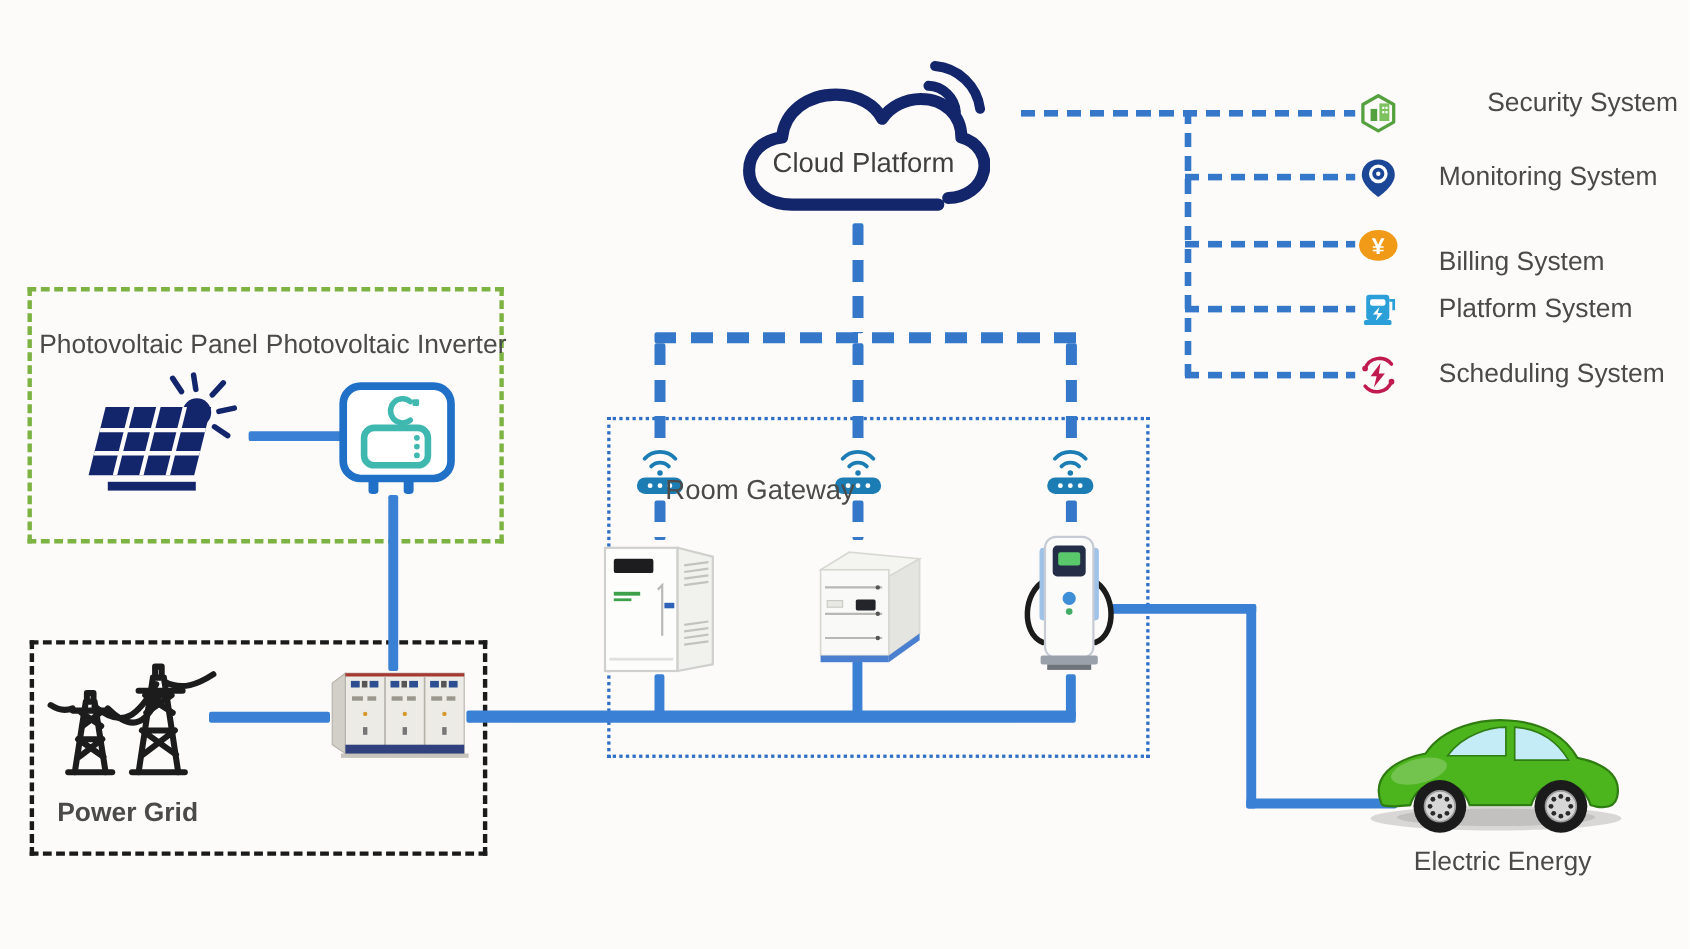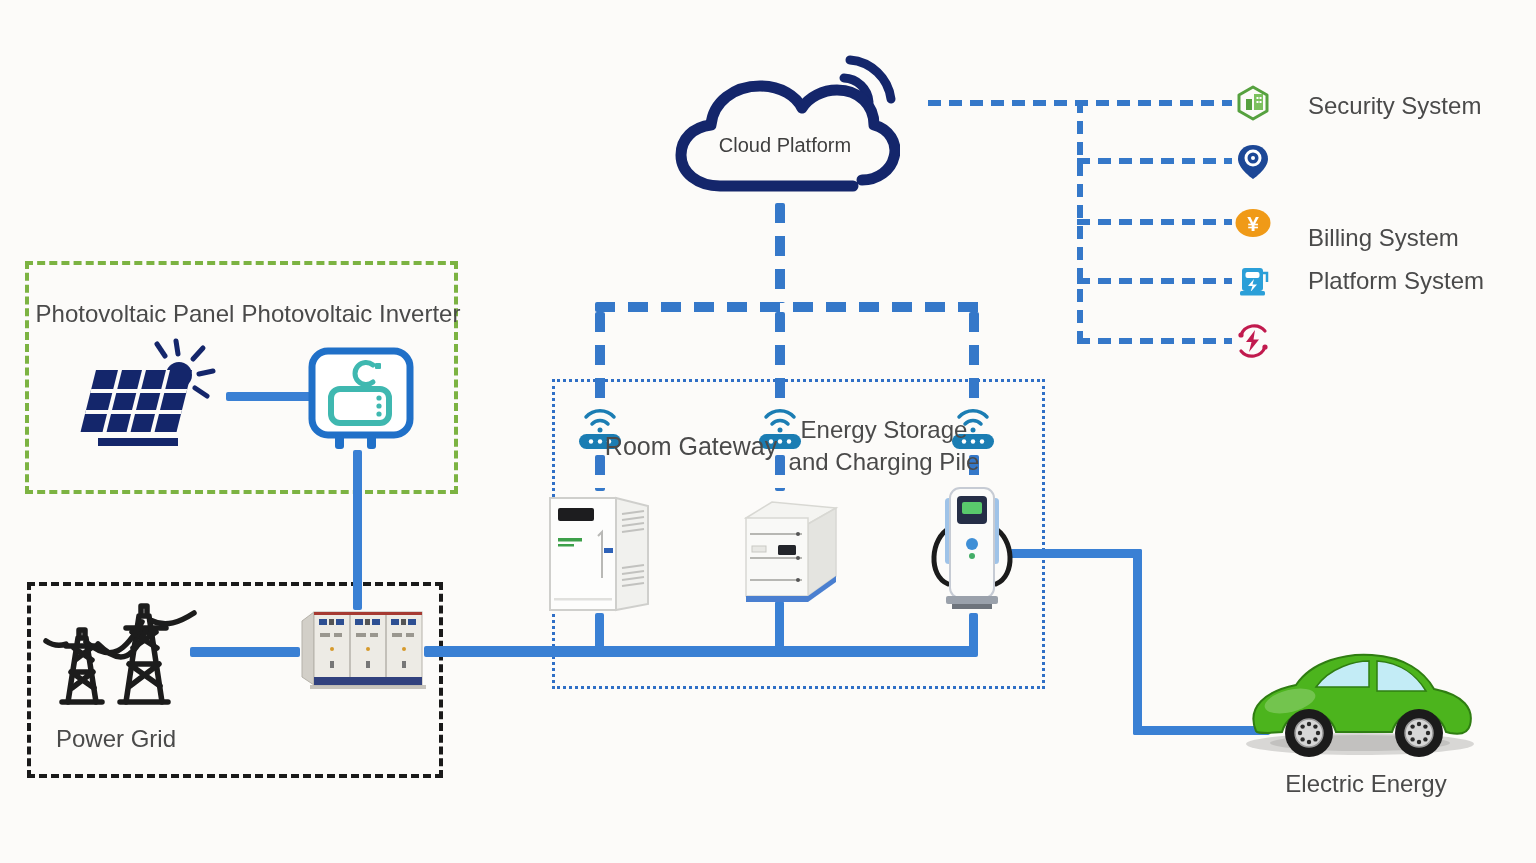--- a/index.html
+++ b/index.html
@@ -61,38 +61,39 @@
   <div class="sline" style="left:969px;top:613px;width:9px;height:40px;"></div>
   <div class="sline" style="left:1010px;top:549px;width:132px;height:9px;"></div>
   <div class="sline" style="left:1133px;top:549px;width:9px;height:186px;"></div>
   <div class="sline" style="left:1133px;top:726px;width:137px;height:9px;"></div>
 
   <svg class="abs" style="left:660px;top:48px;" width="240" height="158" viewBox="0 0 240 158">
     <path d="M190 12 A45 45 0 0 1 231 51" fill="none" stroke="#14266b" stroke-width="9" stroke-linecap="round"></path>
     <path d="M184 30 A26 26 0 0 1 209 54" fill="none" stroke="#14266b" stroke-width="9" stroke-linecap="round"></path>
     <path d="M193 138 L60 138 C38 138 21 125 21 107 C21 91 33 79 51 77 C53 54 74 38 100 38 C121 38 136 48 142 60 C149 49 163 42 177 42 C199 42 214 57 214 77 C229 81 238 95 234 109 C231 122 218 132 202 132" fill="none" stroke="#14266b" stroke-width="11" stroke-linecap="round" stroke-linejoin="round"></path>
   </svg>
-  <div class="lbl lbl-c" style="left:785px;top:134px;font-size:20px;color:#3f3f3f;">Cloud Platform</div>
+  <div class="lbl lbl-c" style="left:785px;top:134px;font-size:25px;color:#3f3f3f;">Cloud Platform</div>
 
   <svg class="abs" style="left:1234px;top:84px;" width="38" height="38" viewBox="0 0 38 38">
     <path d="M19 3 L33 11 V27 L19 35 L5 27 V11 Z" fill="none" stroke="#56a13f" stroke-width="3" stroke-linejoin="round"></path>
     <rect x="12" y="15" width="6" height="11" fill="#56a13f"></rect>
     <rect x="20" y="10" width="9" height="16" fill="#7cc15e"></rect>
     <rect x="22.5" y="13" width="2" height="2" fill="#fff"></rect>
       <rect x="25.5" y="13" width="2" height="2" fill="#fff"></rect>
     <rect x="22.5" y="17" width="2" height="2" fill="#fff"></rect>
       <rect x="25.5" y="17" width="2" height="2" fill="#fff"></rect>
   </svg>
-  <div class="sys-label" style="top:92px;">Security System</div>
+  <div class="sys-label" style="top:80px;margin-left:44px;">Security System</div>
 
   <svg class="abs" style="left:1234px;top:143px;" width="38" height="38" viewBox="0 0 38 38">
     <path d="M19 2 C28 2 34 8 34 16 C34 26 19 36 19 36 C19 36 4 26 4 16 C4 8 10 2 19 2 Z" fill="#1c4796"></path>
     <circle cx="19" cy="15" r="7" fill="none" stroke="#fff" stroke-width="3"></circle>
     <circle cx="19" cy="15" r="2" fill="#fff"></circle>
   </svg>
+  <div class="sys-label" style="top:147px;">Monitoring System</div>
 
   <svg class="abs" style="left:1234px;top:204px;" width="38" height="38" viewBox="0 0 38 38">
     <ellipse cx="19" cy="19" rx="17.5" ry="14" fill="#f09a17"></ellipse>
     <text x="19" y="27" font-size="21" font-weight="bold" fill="#ffffff" text-anchor="middle">¥</text>
   </svg>
   <div class="sys-label" style="top:224px;">Billing System</div>
 
   <svg class="abs" style="left:1234px;top:263px;" width="38" height="38" viewBox="0 0 38 38">
     <path d="M29 10 h4 v9" stroke="#2b9fd8" stroke-width="2.5" fill="none"></path>
     <rect x="8" y="5" width="21" height="23" rx="3" fill="#2b9fd8"></rect>
@@ -102,20 +103,21 @@
   </svg>
   <div class="sys-label" style="top:267px;">Platform System</div>
 
   <svg class="abs" style="left:1234px;top:322px;" width="38" height="38" viewBox="0 0 38 38">
     <path d="M31 9 A14 14 0 0 0 7 13" fill="none" stroke="#c11a4e" stroke-width="3.2" stroke-linecap="round"></path>
     <path d="M7 29 A14 14 0 0 0 31 25" fill="none" stroke="#c11a4e" stroke-width="3.2" stroke-linecap="round"></path>
     <circle cx="7" cy="13" r="2.6" fill="#c11a4e"></circle>
     <circle cx="31" cy="25" r="2.6" fill="#c11a4e"></circle>
     <path d="M21 8 L12 20 H17.5 L15 30 L25 17.5 H19.5 Z" fill="#c11a4e"></path>
   </svg>
+  <div class="sys-label" style="top:326px;">Scheduling System</div>
 
   <div class="lbl lbl-c" style="left:351px;top:300px;">Photovoltaic Inverter</div>
   <div class="lbl lbl-c" style="left:135px;top:300px;">Photovoltaic Panel</div>
 
   <svg class="abs" style="left:80px;top:336px;" width="152" height="130" viewBox="0 0 152 130">
     <g stroke="#14266b" stroke-width="5" stroke-linecap="round">
       <line x1="98" y1="18" x2="96" y2="5"></line>
       <line x1="113" y1="23" x2="123" y2="12"></line>
       <line x1="119" y1="38" x2="133" y2="35"></line>
       <line x1="115" y1="52" x2="127" y2="60"></line>
@@ -193,21 +195,21 @@
     </g>
     <circle cx="36" cy="44" r="2" fill="#d69a2c"></circle>
       <circle cx="72" cy="44" r="2" fill="#d69a2c"></circle>
       <circle cx="108" cy="44" r="2" fill="#d69a2c"></circle>
     <rect x="34" y="56" width="4" height="7" fill="#777"></rect>
       <rect x="70" y="56" width="4" height="7" fill="#777"></rect>
       <rect x="106" y="56" width="4" height="7" fill="#777"></rect>
     <rect x="18" y="72" width="108" height="8" fill="#31417e"></rect>
   </svg>
 
-  <div class="lbl lbl-c" style="left:116px;top:725px;">Power Grid</div>
+  <div class="lbl lbl-c" style="left:116px;top:725px;font-weight:bold;">Power Grid</div>
 
   <svg class="abs" style="left:576px;top:408px;" width="48" height="44" viewBox="0 0 48 44">
     <rect x="3" y="26" width="42" height="15" rx="7.5" fill="#1b7db3"></rect>
     <circle cx="15" cy="33.5" r="2.2" fill="#fff"></circle>
       <circle cx="24" cy="33.5" r="2.2" fill="#fff"></circle>
       <circle cx="33" cy="33.5" r="2.2" fill="#fff"></circle>
     <circle cx="24" cy="22" r="2.5" fill="#1b7db3"></circle>
     <path d="M16 16 A11 11 0 0 1 32 16" stroke="#1b7db3" stroke-width="3.5" fill="none" stroke-linecap="round"></path>
     <path d="M10 9 A19 19 0 0 1 38 9" stroke="#1b7db3" stroke-width="3.5" fill="none" stroke-linecap="round"></path>
   </svg>
@@ -224,21 +226,20 @@
     <rect x="3" y="26" width="42" height="15" rx="7.5" fill="#1b7db3"></rect>
     <circle cx="15" cy="33.5" r="2.2" fill="#fff"></circle>
       <circle cx="24" cy="33.5" r="2.2" fill="#fff"></circle>
       <circle cx="33" cy="33.5" r="2.2" fill="#fff"></circle>
     <circle cx="24" cy="22" r="2.5" fill="#1b7db3"></circle>
     <path d="M16 16 A11 11 0 0 1 32 16" stroke="#1b7db3" stroke-width="3.5" fill="none" stroke-linecap="round"></path>
     <path d="M10 9 A19 19 0 0 1 38 9" stroke="#1b7db3" stroke-width="3.5" fill="none" stroke-linecap="round"></path>
   </svg>
 
   <div class="lbl lbl-c" style="left:691px;top:432px;font-size:25px;">Room Gateway</div>
-  <div class="lbl lbl-c lbl-wrap" style="left:884px;top:414px;width:192px;font-size:24px;">Energy Storage and Charging Pile</div>
 
   <svg class="abs" style="left:546px;top:490px;" width="110" height="126" viewBox="0 0 110 126">
     <rect x="4" y="8" width="66" height="112" fill="#fdfdfc" stroke="#cfcfcc" stroke-width="2"></rect>
     <polygon points="70,8 102,16 102,114 70,120" fill="#f1f1ee" stroke="#cfcfcc" stroke-width="2"></polygon>
     <rect x="12" y="18" width="36" height="13" rx="2" fill="#1d1d1f"></rect>
     <rect x="12" y="48" width="24" height="3.5" fill="#3da04a"></rect>
     <rect x="12" y="54" width="16" height="2.5" fill="#3da04a"></rect>
     <rect x="58" y="58" width="9" height="5" fill="#2e62b8"></rect>
     <path d="M52 46 L56 42 V88" stroke="#b9b9b6" stroke-width="2" fill="none"></path>
     <g stroke="#c2c2bf" stroke-width="2">

